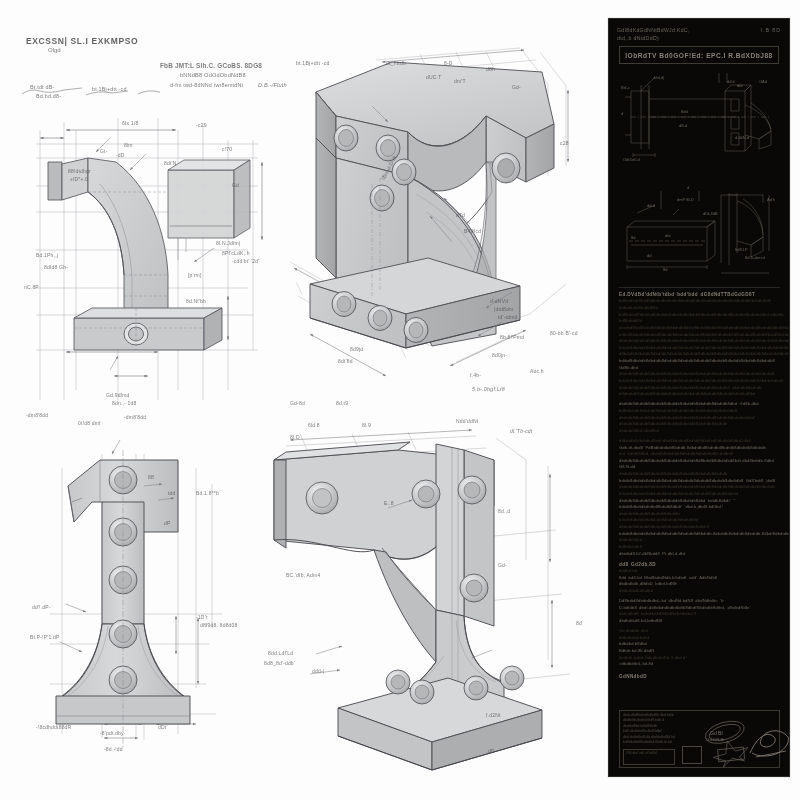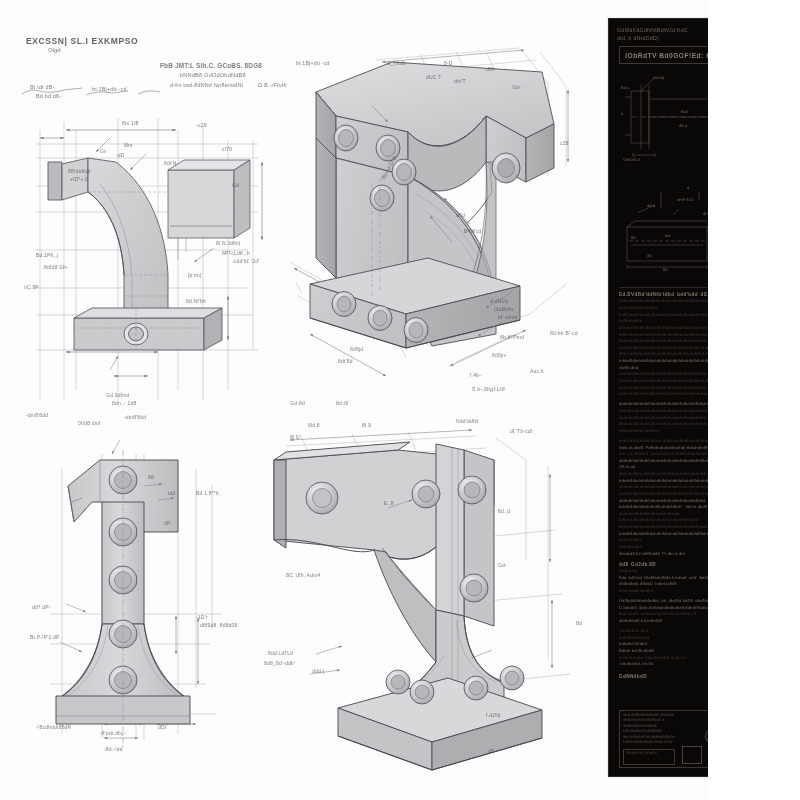--- a/index.html
+++ b/index.html
@@ -2,21 +2,21 @@
 <html><head>
 <meta charset="utf-8">
 <title>Engineering Drawing Sheet</title>
 <style>
   html,body{margin:0;padding:0;background:#fff;}
   body{
     font-family:"Liberation Sans", sans-serif;
   }
   #sheet{
     position:relative;
-    width:708px;height:800px;
+    width:800px;height:800px;
     background:#fdfdfd;
     overflow:hidden;
   }
   
   .anno{
     position:absolute;
     font-family:"Liberation Sans", sans-serif;
     color:#4a4a4e;
     white-space:nowrap;
     letter-spacing:.2px;

